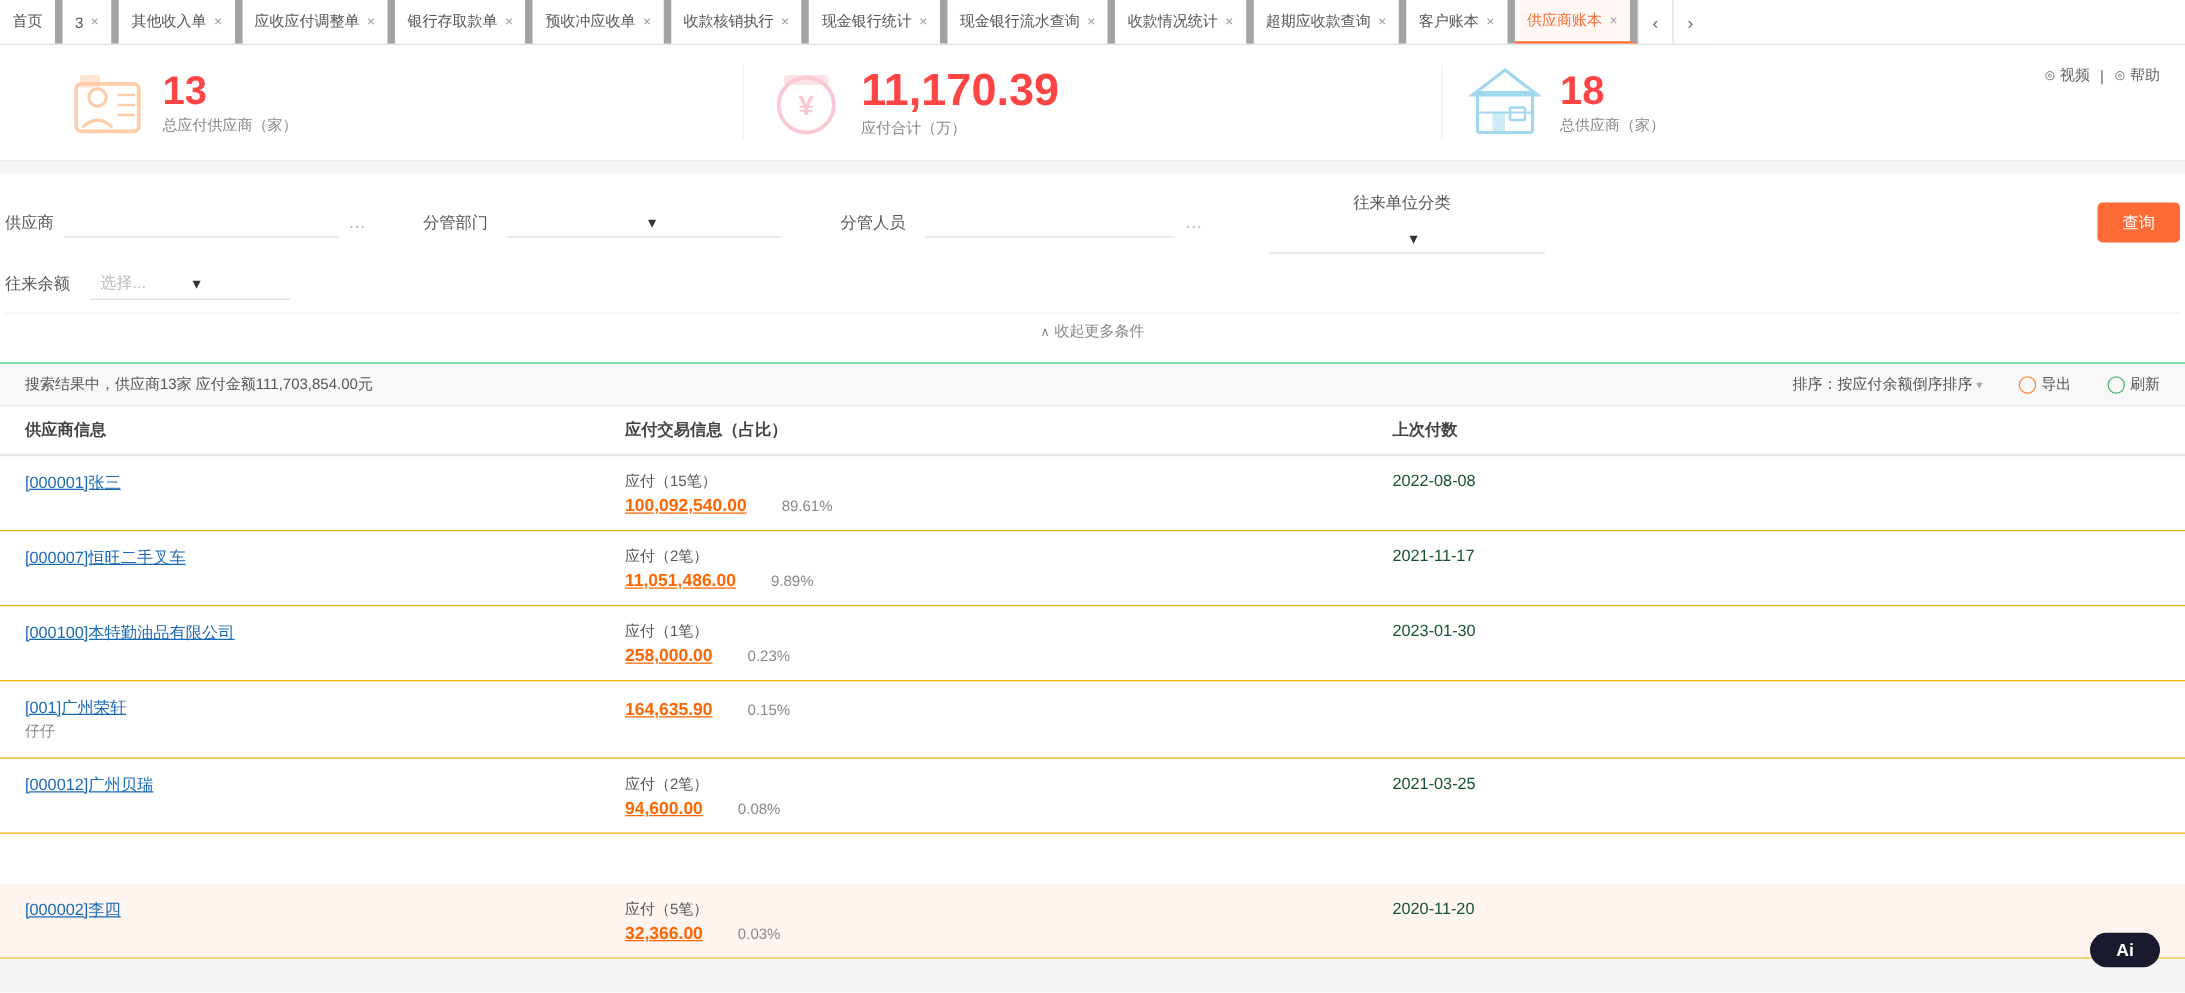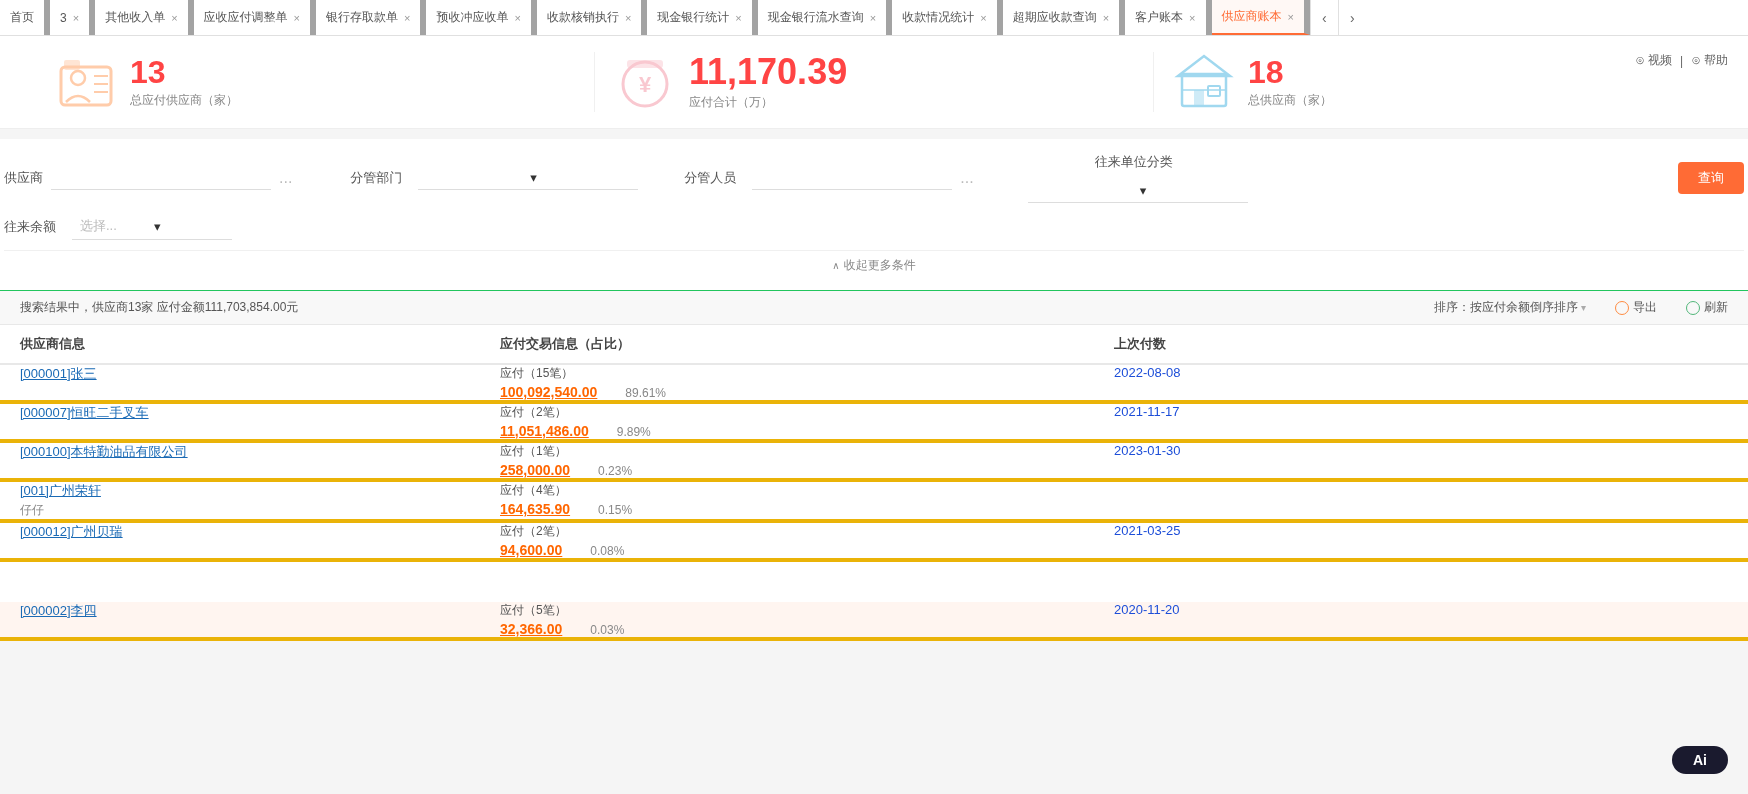--- a/index.html
+++ b/index.html
@@ -83,32 +83,32 @@
     .table-header {
       display: grid;
       grid-template-columns: 480px 1fr 1fr;
       padding: 10px 20px;
       border-bottom: 2px solid #e8e8e8;
       font-size: 13px; font-weight: bold; color: #444; background: #fff;
     }
     .table-row {
       display: grid;
       grid-template-columns: 480px 1fr 1fr;
-      padding: 0 20px;
-      border-bottom: 4px solid #eab308;
+      padding: 12px 20px;
+      border-bottom: 1px solid #eab308;
       align-items: start; font-size: 13px;
     }
     .table-row.highlighted { background: #fff5f0; margin-top: 40px; }
     .supplier-name { color: #1a6ab5; text-decoration: underline; cursor: pointer; font-size: 13px; }
     .supplier-contact { color: #888; font-size: 12px; margin-top: 2px; }
     .transaction-label { color: #555; font-size: 12px; }
     .transaction-amount { color: #ff6600; font-size: 14px; font-weight: bold; text-decoration: underline; cursor: pointer; margin-top: 2px; }
     .transaction-pct { color: #888; font-size: 12px; margin-left: 16px; }
     .transaction-row { display: flex; align-items: baseline; gap: 12px; }
-    .last-payment { color: #1d4ed8; font-size: 13px; }
+    .last-payment { color: #14532d; font-size: 13px; }
 
     
     .ai-btn {
       position: fixed; right: 20px; bottom: 20px; width: 56px; height: 28px;
       background: #1a1a2e; color: #fff; border-radius: 14px;
       display: flex; align-items: center; justify-content: center;
       font-size: 14px; font-weight: bold; cursor: pointer; z-index: 999;
     }
   </style>
 </head>
@@ -229,21 +229,21 @@
 
 <div class="filter-section">
   <div class="filter-row">
 
     <div class="filter-item">
       <span class="filter-label">供应商</span>
       <input class="filter-input filter-input-wide" type="text" style="">
       <span class="filter-dots">...</span>
     </div>
 
-    <div class="filter-item" style="margin-left:42px;justify-content:space-between;">
+    <div class="filter-item" style="margin-left:30px;justify-content:space-between;">
       <span class="filter-label">分管部门</span>
       <div class="filter-select-wrapper" style="margin-left:8px;">
         <span></span>
         <span class="dropdown-arrow">▾</span>
       </div>
     </div>
 
     <div class="filter-item" style="margin-left:30px;">
       <span class="filter-label">分管人员</span>
       <input class="filter-input" type="text" style="margin-left: 8px;">
@@ -349,21 +349,20 @@
       <span class="last-payment">2023-01-30</span>
     </div>
   </div>
 
   <div class="table-row">
     <div>
       <div class="supplier-name">[001]广州荣轩</div>
       <div class="supplier-contact">仔仔</div>
     </div>
     <div>
-      <div class="transaction-label">应付（4笔）</div>
       <div class="transaction-row">
         <span class="transaction-amount">164,635.90</span>
         <span class="transaction-pct">0.15%</span>
       </div>
     </div>
     <div>
       <span class="last-payment"></span>
     </div>
   </div>
 

